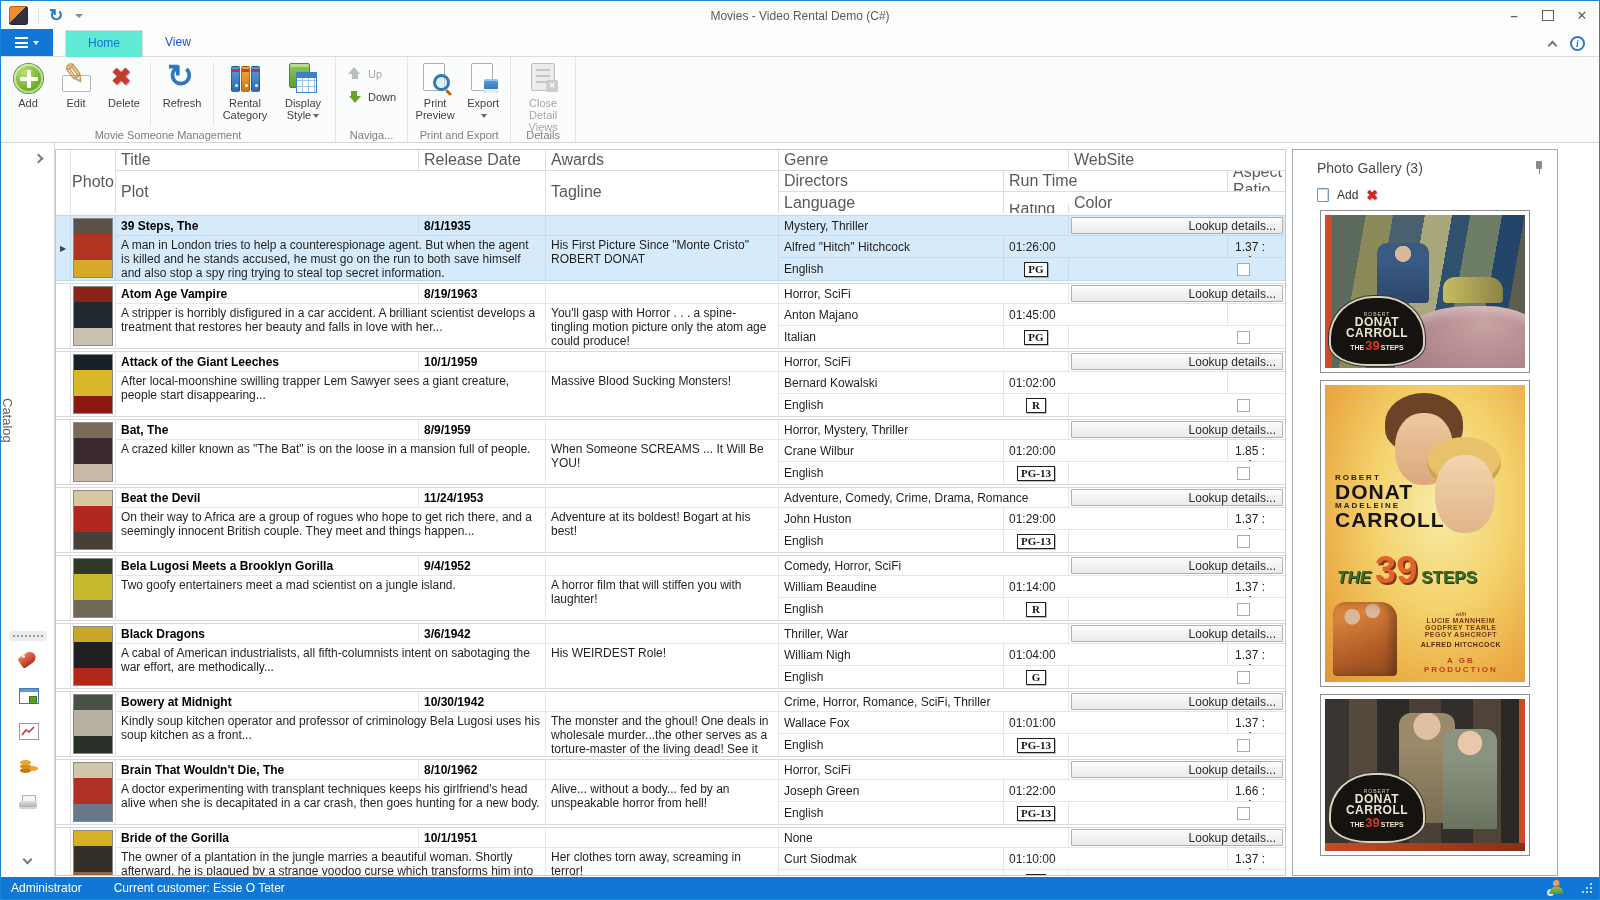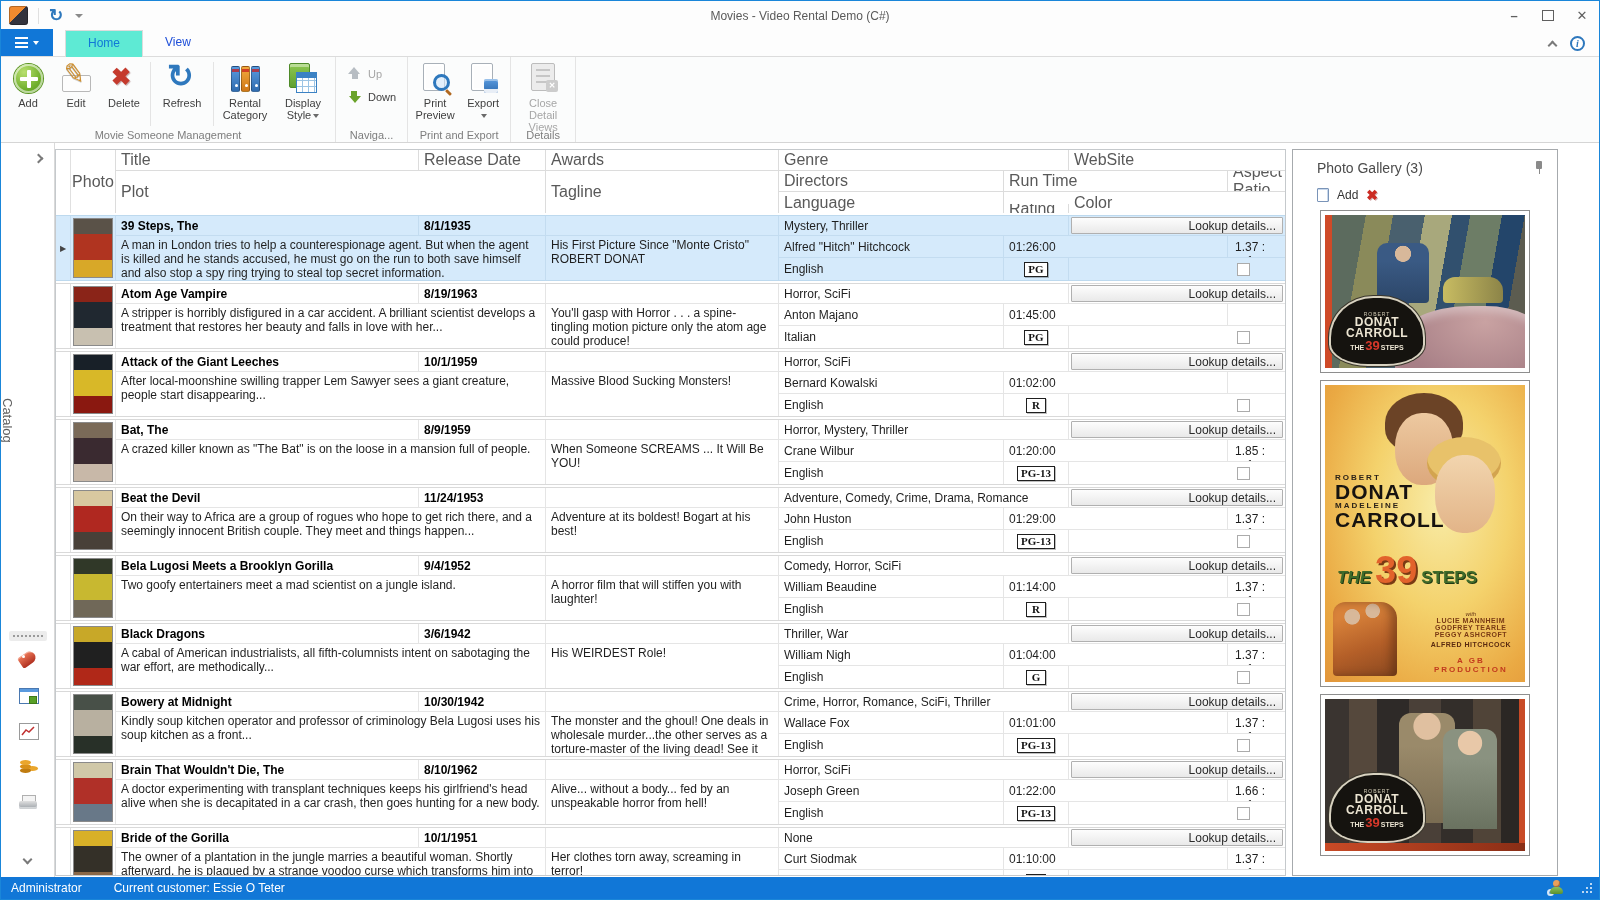--- a/index.html
+++ b/index.html
@@ -177,21 +177,21 @@
   .p2-face1 { position:absolute; left:70px; top:28px; width:58px; height:72px; background:linear-gradient(#edc9a0,#dca87c); border-radius:46%; }
   .p2-hair2 { position:absolute; right:24px; top:52px; width:74px; height:52px; background:#e8c26a; border-radius:50%; box-shadow:inset 0 -6px 0 rgba(180,120,40,.4); }
   .p2-face2 { position:absolute; right:30px; top:70px; width:60px; height:78px; background:linear-gradient(#f2d5ae,#e2b488); border-radius:46%; }
   .p2-names { position:absolute; left:10px; top:88px; display:flex; flex-direction:column; }
   .p2-first { font-size:8px; letter-spacing:2px; color:#2b2218; font-weight:bold; }
   .p2-last { font-size:21px; line-height:19px; font-weight:bold; color:#171310; letter-spacing:1px; }
   .p2-title { position:absolute; left:12px; top:170px; width:180px; display:flex; align-items:baseline; gap:4px; }
   .p2-the { font-size:17px; font-weight:bold; color:#3f6b2a; text-shadow:1px 1px 0 #1f3a14; font-style:italic; }
   .p2-39 { font-size:38px; line-height:30px; font-weight:bold; color:#e2622b; text-shadow:2px 2px 0 #7a3a14; }
   .p2-steps { font-size:17px; font-weight:bold; color:#3f6b2a; text-shadow:1px 1px 0 #1f3a14; }
-  .p2-credits { position:absolute; right:14px; bottom:34px; display:flex; flex-direction:column; align-items:center; }
+  .p2-credits { position:absolute; right:24px; bottom:34px; display:flex; flex-direction:column; align-items:center; }
   .p2-with { font-size:6px; color:#6b3a1a; font-style:italic; }
   .p2-credits .cr { font-size:7px; font-weight:bold; color:#7a3a14; letter-spacing:.5px; }
   .p2-dir { font-size:7px; font-weight:bold; color:#5a2a10; margin-top:3px; letter-spacing:.5px; }
   .p2-prod { position:absolute; left:0; right:0; bottom:-26px; text-align:center; font-size:8px; font-weight:bold; color:#c23a1e; letter-spacing:2px; }
   .p2-figs { position:absolute; left:8px; bottom:6px; width:64px; height:74px; background:radial-gradient(circle at 30% 20%, #d8b89a 0 10%, rgba(0,0,0,0) 11%), radial-gradient(circle at 62% 12%, #d8b89a 0 9%, rgba(0,0,0,0) 10%), linear-gradient(160deg,#d8823a 20%,#b45f28 60%,#8a4820); border-radius:12px 16px 4px 4px; box-shadow:inset -6px 0 8px rgba(60,30,10,.4); }
   .lobby3 { height:152px; background:linear-gradient(90deg,#3a3430 0 12%,#55483c 12% 26%,#2e2a28 26% 42%,#4a4038 42% 58%,#332e2a 58% 74%,#504438 74% 88%,#2b2724 88%); }
   .lobby3::before { content:""; position:absolute; right:0; top:0; width:6px; height:100%; background:#c84a26; }
   .lobby3::after { content:""; position:absolute; left:0; bottom:0; width:100%; height:8px; background:linear-gradient(90deg,#c84a26,#8a2e16); }
   .l3-man { position:absolute; left:74px; top:14px; width:56px; height:110px; background:radial-gradient(circle at 50% 12%, #e0c0a0 0 13%, rgba(0,0,0,0) 14%), linear-gradient(#9a8a6a 30%, #7a6c52); border-radius:12px 12px 0 0; }
   .l3-woman { position:absolute; left:118px; top:30px; width:54px; height:100px; background:radial-gradient(circle at 50% 14%, #e8c8a8 0 13%, rgba(0,0,0,0) 14%), linear-gradient(#8a9280 30%, #6a7260); border-radius:12px 12px 0 0; }

